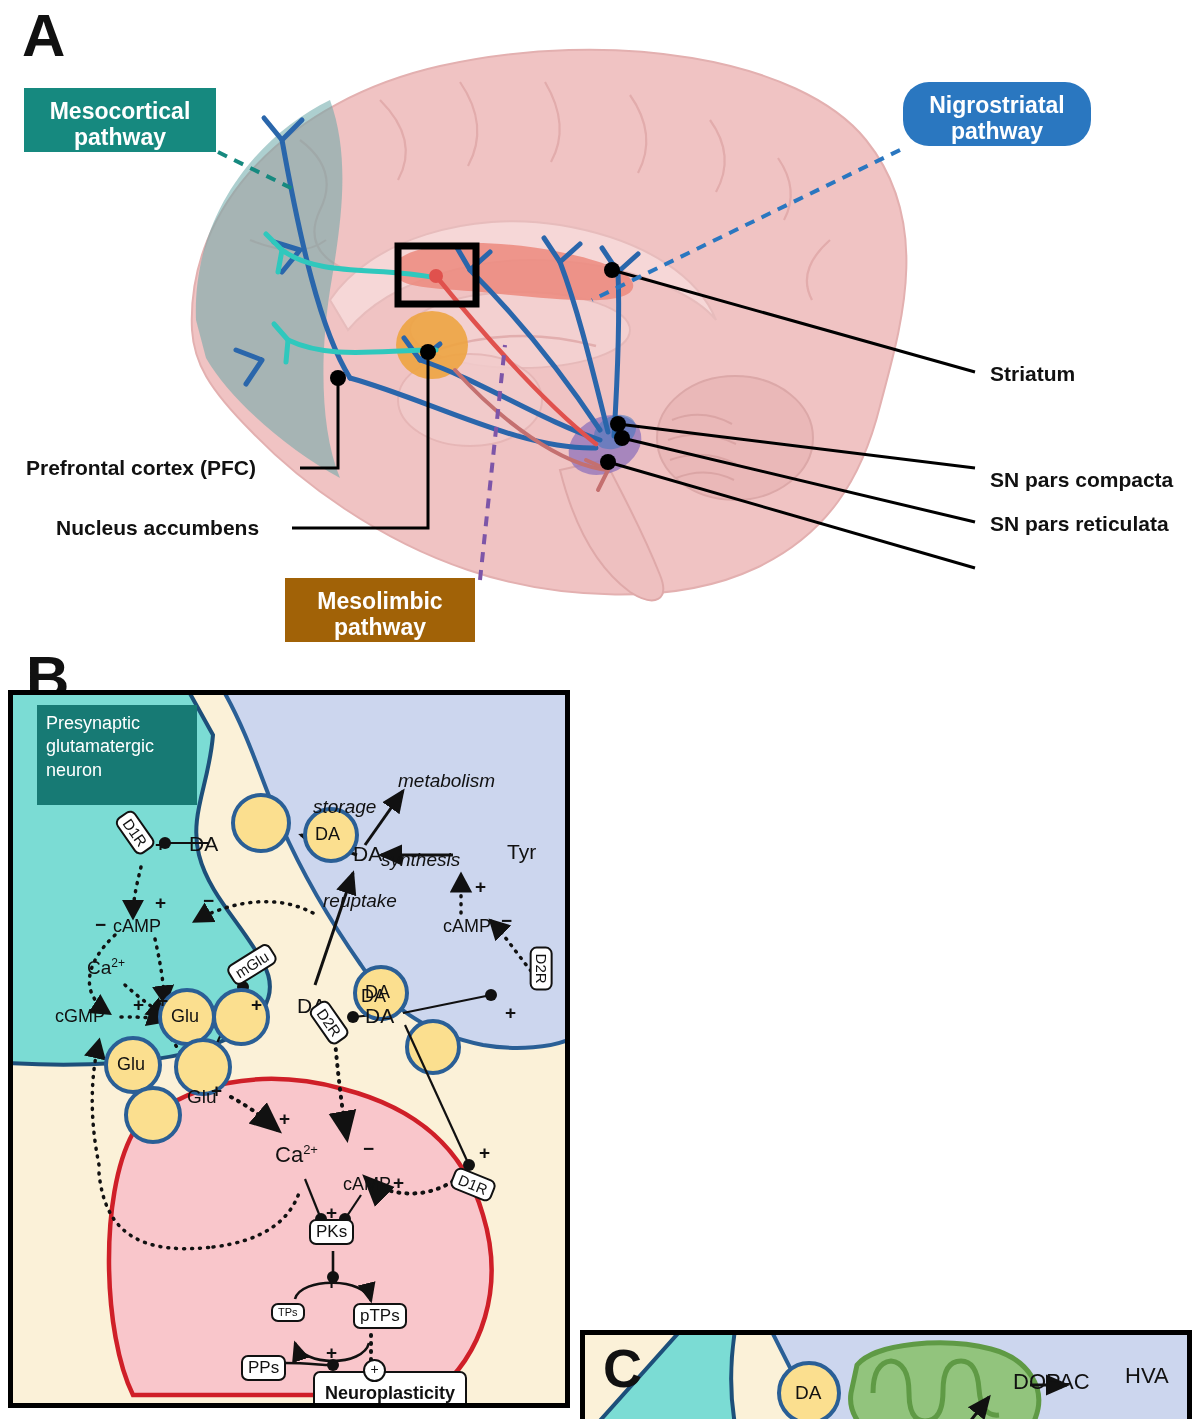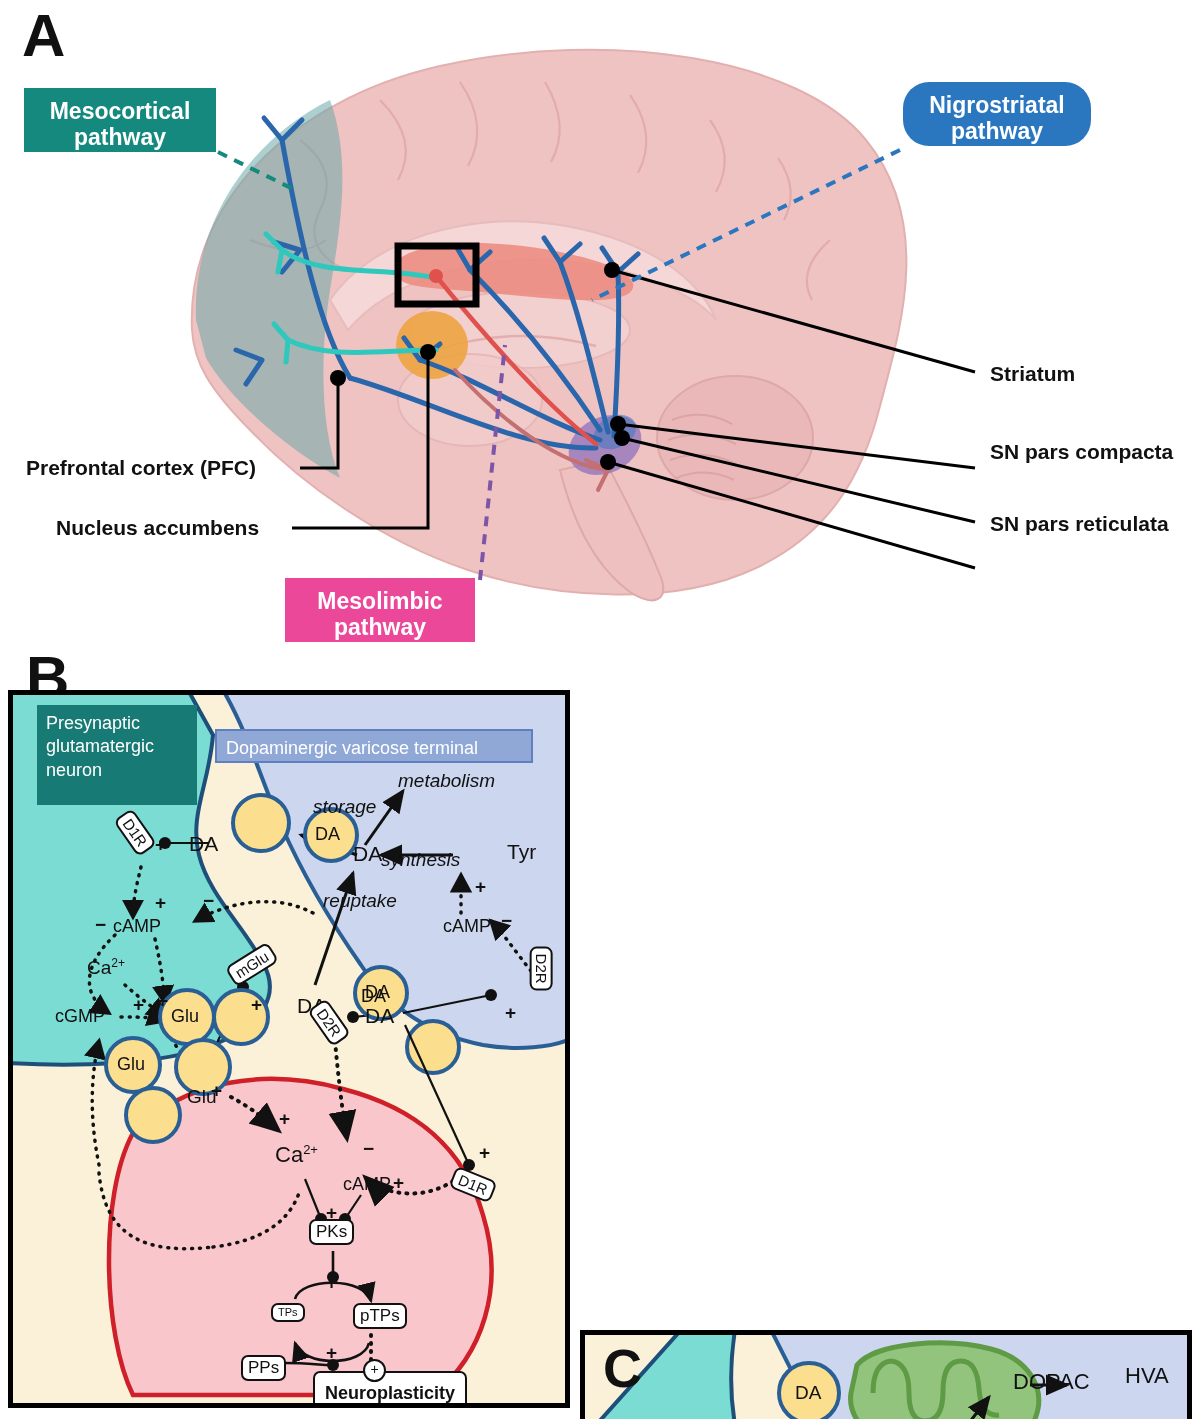--- a/index.html
+++ b/index.html
@@ -127,30 +127,30 @@
   <div class="pathway-box abs" style="left:24px;top:88px;width:192px;height:64px;background:#16897f;">
     <div>Mesocortical</div>
     <div>pathway</div>
   </div>
 
   <div class="pathway-box abs" style="left:903px;top:82px;width:188px;height:64px;background:#2a77c0;border-radius:26px;">
     <div>Nigrostriatal</div>
     <div>pathway</div>
   </div>
 
-  <div class="pathway-box abs" style="left:285px;top:578px;width:190px;height:64px;background:#ec4899;">
+  <div class="pathway-box abs" style="left:285px;top:578px;width:190px;height:64px;background:#a16207;">
     <div>Mesolimbic</div>
     <div>pathway</div>
   </div>
 
   <div class="lead-label abs" style="left:26px;top:456px;">Prefrontal cortex (PFC)</div>
   <div class="lead-label abs" style="left:56px;top:516px;">Nucleus accumbens</div>
 
   <div class="lead-label abs" style="left:990px;top:362px;text-align:center;">Striatum</div>
-  <div class="lead-label abs" style="left:990px;top:440px;">SN pars compacta</div>
+  <div class="lead-label abs" style="left:990px;top:468px;">SN pars compacta</div>
   <div class="lead-label abs" style="left:990px;top:512px;">SN pars reticulata</div>
 </div>
 
 <div class="panel-letter abs" style="left:26px;top:648px;">B</div>
 
 <div class="sciframe abs" style="left:8px;top:690px;width:562px;height:718px;">
 
   <svg width="552" height="708">
 
     <rect x="0" y="0" width="552" height="708" fill="#fbf1d8"></rect>
@@ -244,23 +244,20 @@
     <circle cx="190" cy="372" r="27" fill="#fbdf8f" stroke="#2a5f96" stroke-width="4"></circle>
     <circle cx="140" cy="420" r="27" fill="#fbdf8f" stroke="#2a5f96" stroke-width="4"></circle>
 
     <circle cx="248" cy="128" r="28" fill="#fbdf8f" stroke="#2a5f96" stroke-width="4"></circle>
     <circle cx="318" cy="140" r="26" fill="#fbdf8f" stroke="#2a5f96" stroke-width="4"></circle>
     <circle cx="368" cy="298" r="26" fill="#fbdf8f" stroke="#2a5f96" stroke-width="4"></circle>
   </svg>
 
   <div class="legendbox" style="left:24px;top:10px;width:160px;height:100px;background:#177a74;">
     <span>Presynaptic glutamatergic neuron</span>
-  </div>
-  <div class="legendbox" style="left:202px;top:34px;width:318px;height:34px;background:#8fa8d6;border:2px solid #5f7fc2;padding-top:6px;">
-    <span>Dopaminergic varicose terminal</span>
   </div>
 
   <div class="txt" style="left:176px;top:138px;font-size:21px;">DA</div>
   <div class="txt" style="left:300px;top:102px;font-size:19px;font-style:italic;">storage</div>
   <div class="txt" style="left:385px;top:76px;font-size:19px;font-style:italic;">metabolism</div>
   <div class="txt" style="left:302px;top:130px;font-size:18px;">DA</div>
   <div class="txt" style="left:340px;top:148px;font-size:21px;">DA</div>
   <div class="txt" style="left:368px;top:155px;font-size:19px;font-style:italic;">synthesis</div>
   <div class="txt" style="left:494px;top:146px;font-size:21px;">Tyr</div>
   <div class="txt" style="left:310px;top:196px;font-size:19px;font-style:italic;">reuptake</div>

